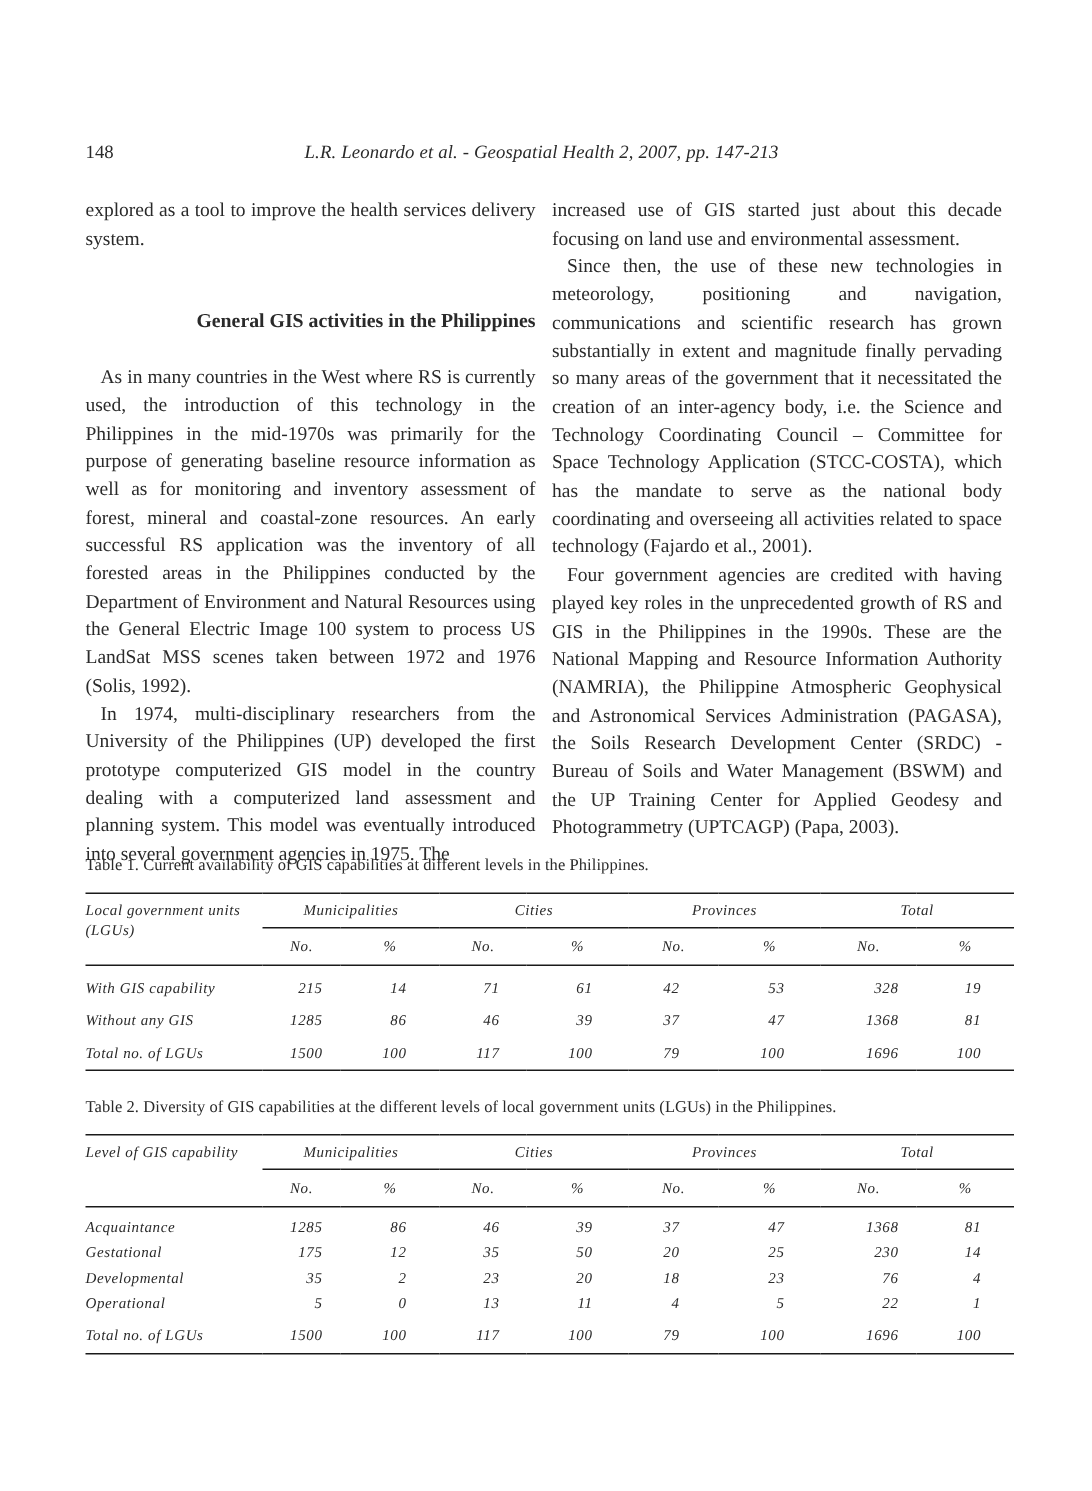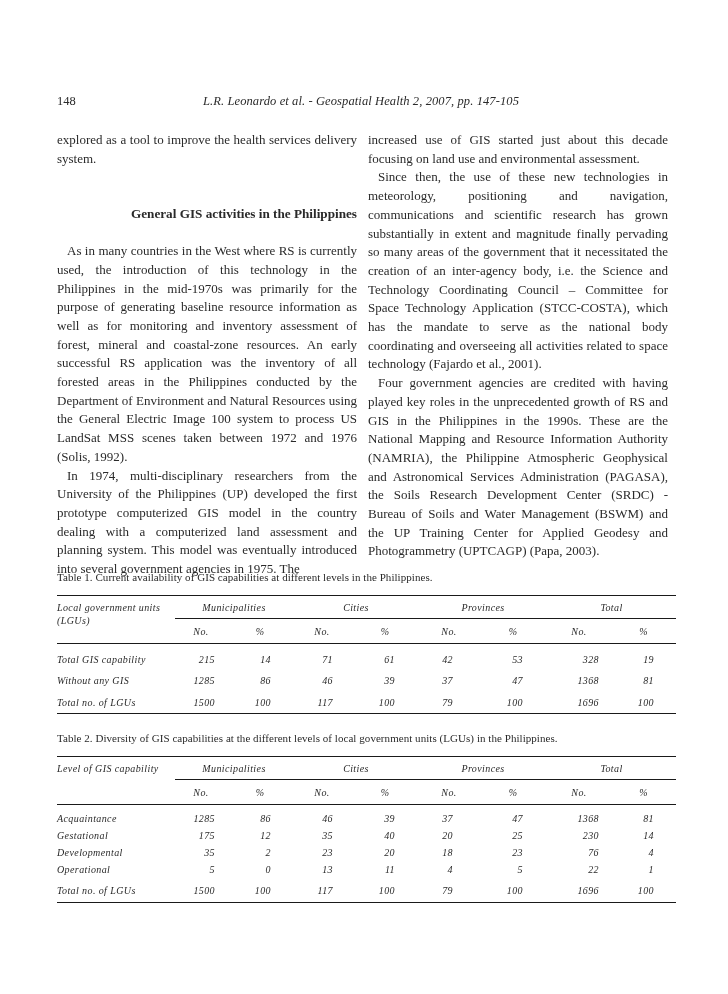--- a/index.html
+++ b/index.html
@@ -98,21 +98,21 @@
     .t1 tbody tr.last td { border-bottom: 1.3px solid #1a1a1a; height: 22px; }
     .t2 tbody tr td { height: 17px; }
     .t2 tbody tr.first td { padding-top: 5px; }
     .t2 tbody tr.last td { border-bottom: 1.3px solid #1a1a1a; height: 24px; }
   </style>
 </head>
 <body>
 
 <div class="page-header">
   <span class="page-number">148</span>
-  <span class="running-head">L.R. Leonardo et al. - Geospatial Health 2, 2007, pp. 147-105</span>
+  <span class="running-head">L.R. Leonardo et al. - Geospatial Health 2, 2007, pp. 147-213</span>
 </div>
 
 <div class="col col-left">
   <p>explored as a tool to improve the health services delivery system.</p>
   <p class="section-heading">General GIS activities in the Philippines</p>
   <p class="indent">As in many countries in the West where RS is currently used, the introduction of this technology in the Philippines in the mid-1970s was primarily for the purpose of generating baseline resource information as well as for monitoring and inventory assessment of forest, mineral and coastal-zone resources. An early successful RS application was the inventory of all forested areas in the Philippines conducted by the Department of Environment and Natural Resources using the General Electric Image 100 system to process US LandSat MSS scenes taken between 1972 and 1976 (Solis, 1992).</p>
   <p class="indent">In 1974, multi-disciplinary researchers from the University of the Philippines (UP) developed the first prototype computerized GIS model in the country dealing with a computerized land assessment and planning system. This model was eventually introduced into several government agencies in 1975. The</p>
 </div>
 
 <div class="col col-right">
@@ -149,21 +149,21 @@
         <th>No.</th>
         <th>%</th>
         <th>No.</th>
         <th>%</th>
         <th>No.</th>
         <th>%</th>
       </tr>
     </thead>
     <tbody>
       <tr class="first">
-        <td class="label">Total GIS capability</td>
+        <td class="label">With GIS capability</td>
         <td class="num" style="padding-right:12px">215</td>
         <td class="num" style="padding-right:22px">14</td>
         <td class="num" style="padding-right:18px">71</td>
         <td class="num" style="padding-right:24px">61</td>
         <td class="num" style="padding-right:26px">42</td>
         <td class="num" style="padding-right:24px">53</td>
         <td class="num" style="padding-right:12px">328</td>
         <td class="num" style="padding-right:22px">19</td>
       </tr>
       <tr>
@@ -235,21 +235,21 @@
         <td class="num" style="padding-right:26px">37</td>
         <td class="num" style="padding-right:24px">47</td>
         <td class="num" style="padding-right:12px">1368</td>
         <td class="num" style="padding-right:22px">81</td>
       </tr>
       <tr>
         <td class="label">Gestational</td>
         <td class="num" style="padding-right:12px">175</td>
         <td class="num" style="padding-right:22px">12</td>
         <td class="num" style="padding-right:18px">35</td>
-        <td class="num" style="padding-right:24px">40</td>
+        <td class="num" style="padding-right:24px">50</td>
         <td class="num" style="padding-right:26px">20</td>
         <td class="num" style="padding-right:24px">25</td>
         <td class="num" style="padding-right:12px">230</td>
         <td class="num" style="padding-right:22px">14</td>
       </tr>
       <tr>
         <td class="label">Developmental</td>
         <td class="num" style="padding-right:12px">35</td>
         <td class="num" style="padding-right:22px">2</td>
         <td class="num" style="padding-right:18px">23</td>

